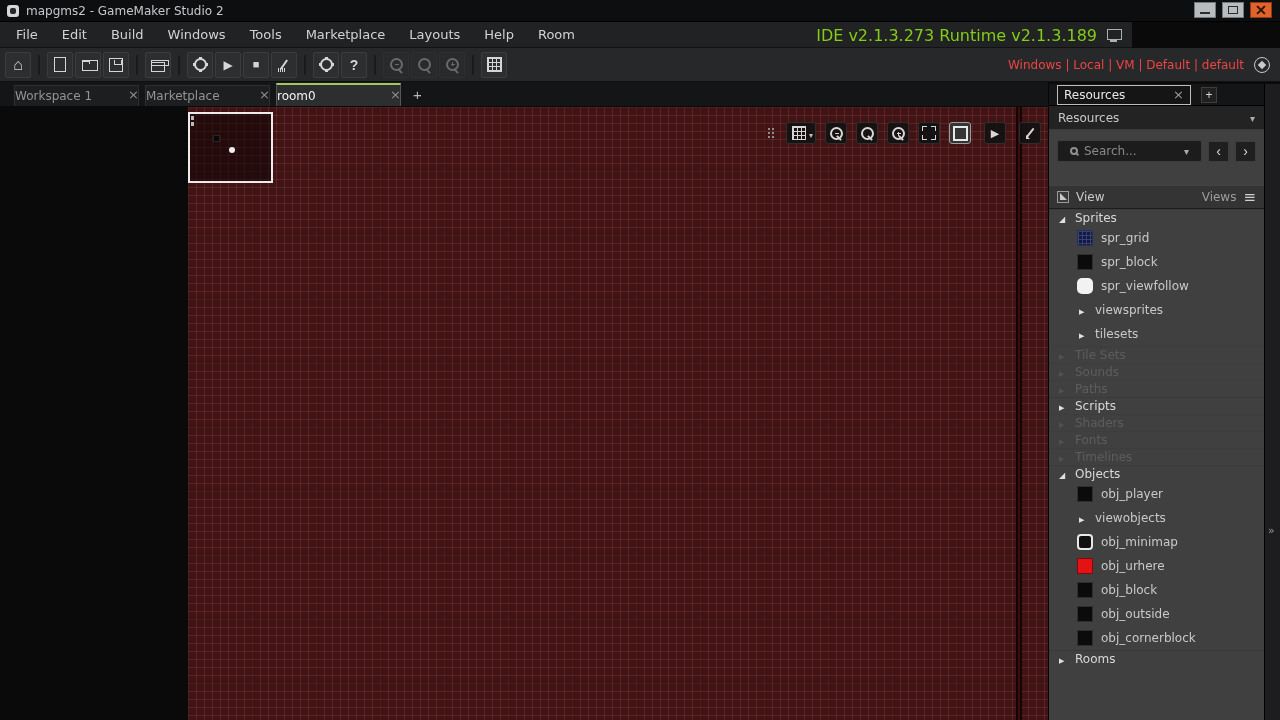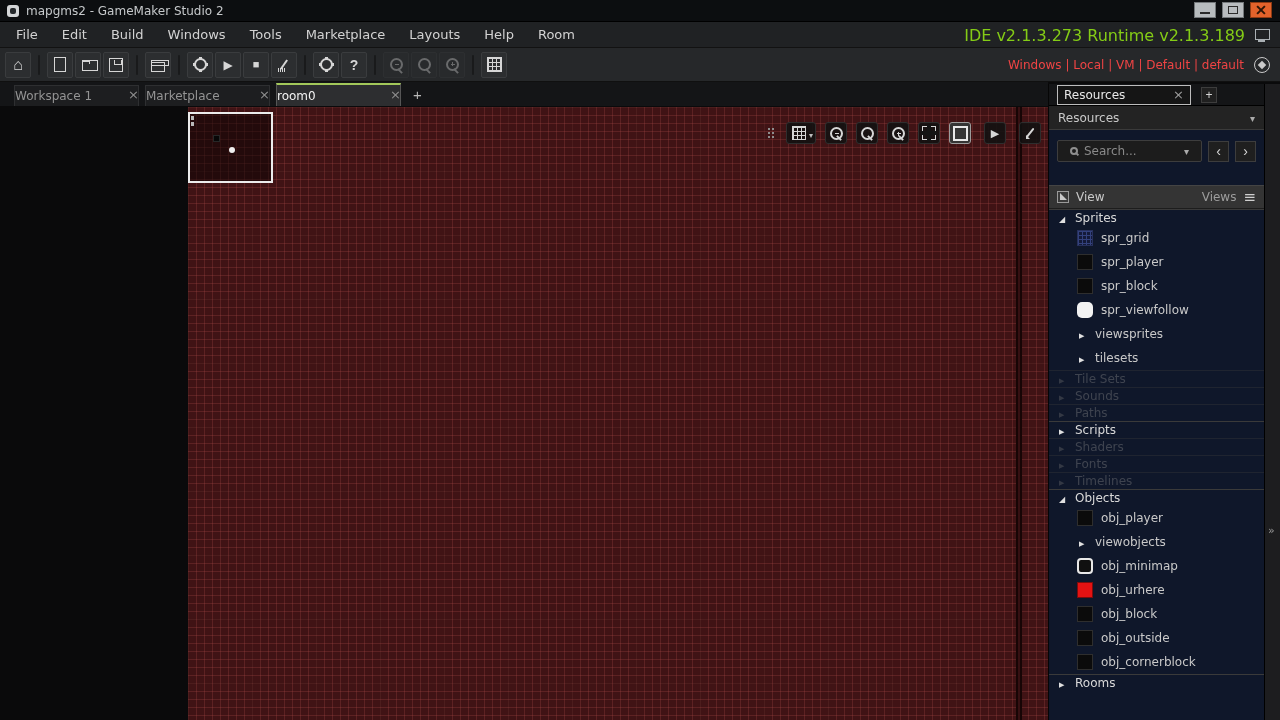--- a/index.html
+++ b/index.html
@@ -18,21 +18,21 @@
   .wcontrols{position:absolute;right:8px;top:2px;display:flex;gap:6px}
   .wbtn{width:22px;height:16px;border:1px solid #74787b;background:#b8bcbf;padding:0;position:relative;cursor:pointer}
   .wmin::before{content:"";position:absolute;left:5px;right:5px;bottom:3px;height:2px;background:#2b2b2b}
   .wmax::before{content:"";position:absolute;inset:3px 5px 3px 5px;border:1px solid #2b2b2b}
   .wclose{background:#e2622b;border-color:#8e3a13}
   .wclose::before,.wclose::after{content:"";position:absolute;left:50%;top:50%;width:11px;height:2px;background:#2d1507;
      transform:translate(-50%,-50%) rotate(45deg)}
   .wclose::after{transform:translate(-50%,-50%) rotate(-45deg)}
 
   
-  .menubar{position:absolute;left:0;top:22px;width:1280px;height:26px;background:#202224;
+  .menubar{position:absolute;left:0;top:22px;width:1132px;height:26px;background:#202224;
            display:flex;align-items:center;border-bottom:1px solid #121212}
   .menus{display:flex;gap:24px;margin-left:16px}
   .menu-item{font-size:13px;color:#d2d2d2;cursor:default}
   .menubar-right{position:absolute;right:10px;top:0;height:26px;display:flex;align-items:center;gap:9px}
   .version{font-size:16px;color:#84cc16}
   .ic-monitor{width:16px;height:13px;position:relative;display:inline-block}
   .ic-monitor::before{content:"";position:absolute;left:1px;top:0;width:13px;height:9px;border:1px solid #aab0b4}
   .ic-monitor::after{content:"";position:absolute;left:4px;bottom:0;width:7px;height:2px;background:#aab0b4}
 
   
@@ -125,21 +125,21 @@
   .ic-fit::after{content:"";position:absolute;inset:0;
       background:linear-gradient(#141414,#141414) center/16px 4px no-repeat,
                  linear-gradient(#141414,#141414) center/4px 16px no-repeat}
   .ic-border::before{content:"";width:11px;height:11px;border:2px solid #e8e8e8;display:block}
   .ic-play2::before{content:"▶";font-size:11px;line-height:1}
   .ic-feather::before{content:"";width:2px;height:12px;background:#d6d6d6;border-radius:1px;transform:rotate(38deg);display:block}
   .ic-feather::after{content:"";position:absolute;left:6px;bottom:4px;width:0;height:0;
       border-left:4px solid #d6d6d6;border-top:4px solid transparent}
 
   
-  .rpanel{position:absolute;left:1048px;top:84px;width:216px;height:636px;background:#0f172a;
+  .rpanel{position:absolute;left:1048px;top:84px;width:216px;height:636px;background:#404040;
           border-left:1px solid #060606;overflow:hidden;font-size:12px;color:#c9c9c9}
   .rtabrow{height:22px;background:#141517;display:flex;align-items:center;padding-left:8px;gap:10px;border-bottom:1px solid #000}
   .rtab{height:20px;width:134px;border:1px solid #bdbdbd;background:#151515;color:#e8e8e8;
         display:flex;align-items:center;justify-content:space-between;padding:0 6px;cursor:pointer}
   .rtab-close{cursor:pointer}
   .rtab-close::before{content:"×";font-size:13px;color:#9d9d9d;line-height:1}
   .radd{width:16px;height:16px;background:#202020;border:1px solid #3d3d3d;color:#d6d6d6;font-size:12px;
         display:flex;align-items:center;justify-content:center;padding:0;cursor:pointer}
   .rselect{height:24px;background:#232323;border-bottom:1px solid #3a3a3a;display:flex;align-items:center;
            justify-content:space-between;padding:0 9px;cursor:pointer}
@@ -377,25 +377,20 @@
           <span class="tlabel">Sprites</span>
         </div>
 
         <div class="trow item">
 
           <span class="ticon ic-sprgrid"></span>
           <span class="tlabel">spr_grid</span>
         </div>
 
 
-        <div class="trow item">
-
-          <span class="ticon ic-blackbox"></span>
-          <span class="tlabel">spr_player</span>
-        </div>
 
         <div class="trow item">
 
           <span class="ticon ic-blackbox"></span>
           <span class="tlabel">spr_block</span>
         </div>
 
         <div class="trow item">
 
           <span class="ticon ic-octo"></span>

